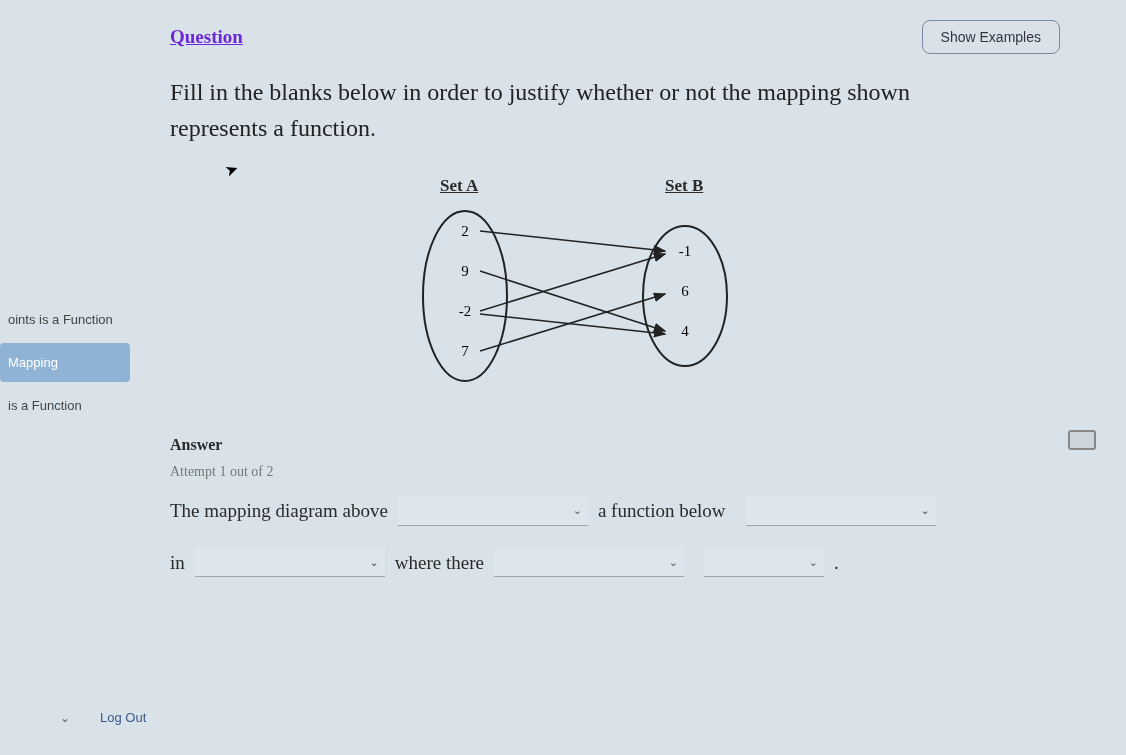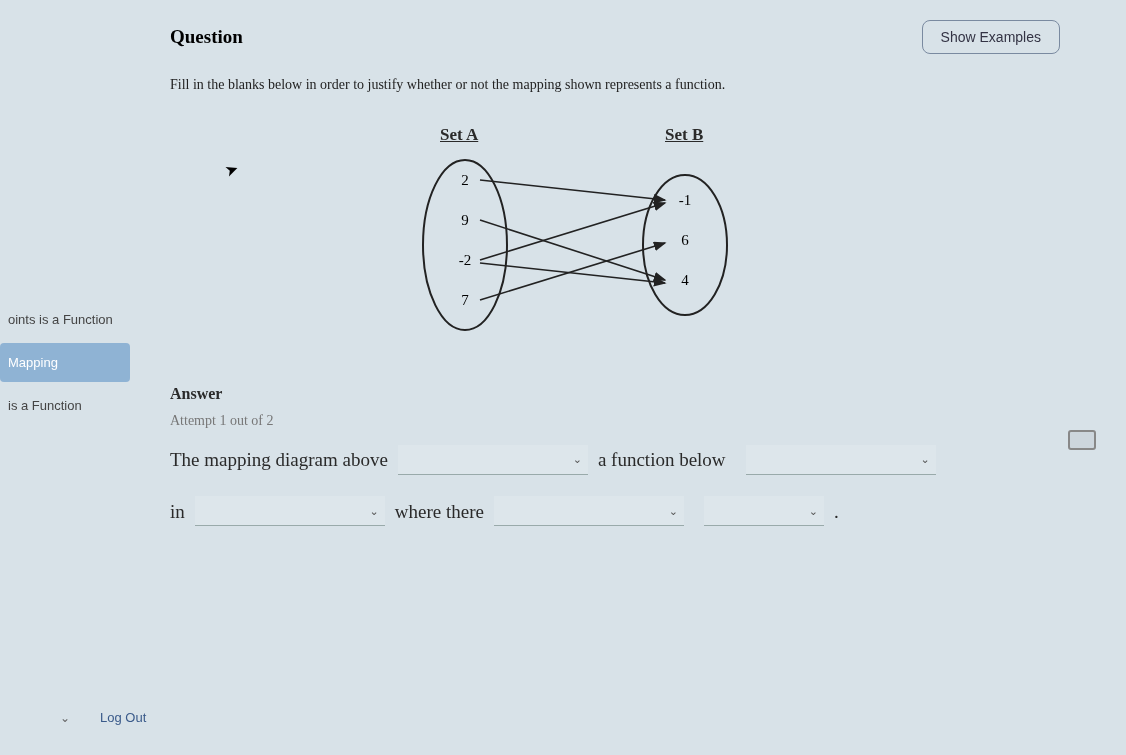--- a/index.html
+++ b/index.html
@@ -56,34 +56,35 @@
   }
   .header-row {
     display: flex;
     justify-content: space-between;
     align-items: center;
     margin-bottom: 20px;
   }
   .q-label {
     font-weight: bold;
     font-size: 19px;
-    color: #000000;
+    color: #6d28d9;
+    text-decoration: underline;
   }
   .show-ex {
     border: 1px solid #7a8aa0;
     padding: 8px 18px;
     font-size: 14px;
     color: #334;
     background: transparent;
     cursor: pointer;
     font-family: Arial, sans-serif;
     border-radius: 8px;
   }
   .prompt {
-    font-size: 14px;
+    font-size: 24px;
     line-height: 1.5;
     color: #222;
     margin-bottom: 30px;
     max-width: 800px;
   }
   .diagram-wrap {
     position: relative;
     width: 500px;
     height: 220px;
     margin: 0 auto 40px auto;

